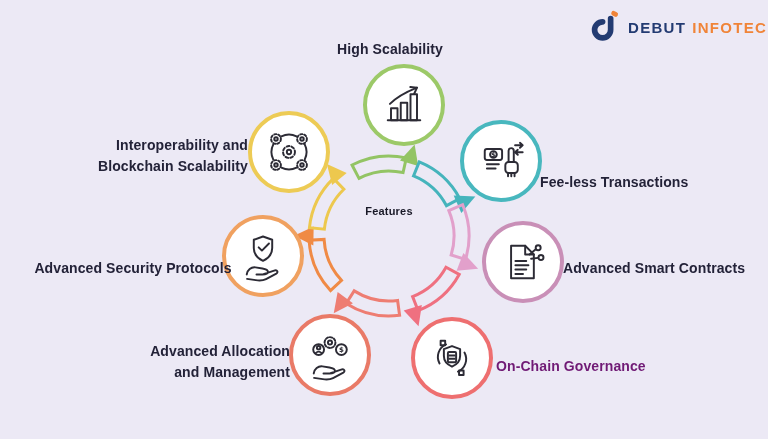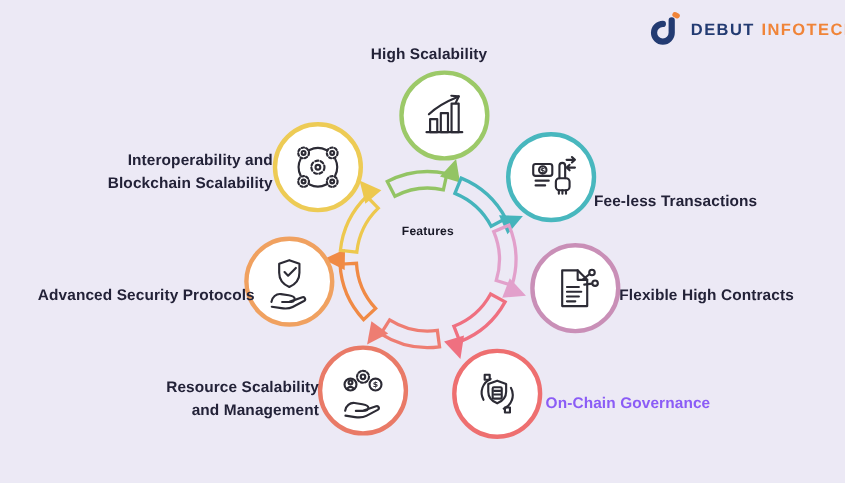--- a/index.html
+++ b/index.html
@@ -176,21 +176,21 @@
       <circle class="icon-line" cx="36" cy="36" r="1.6"></circle>
       <path class="icon-line" d="M17 9.5 Q24 6 31 9.5"></path>
       <path class="icon-line" d="M38.5 17 Q42 24 38.5 31"></path>
       <path class="icon-line" d="M31 38.5 Q24 42 17 38.5"></path>
       <path class="icon-line" d="M9.5 31 Q6 24 9.5 17"></path>
     </svg>
   </div>
 
   <div class="label label--scalability" style="color: rgb(35, 34, 56);">High Scalability</div>
   <div class="label label--feeless" style="color: rgb(35, 34, 56); margin-top: 29px;">Fee-less Transactions</div>
-  <div class="label label--contracts" style="color: rgb(35, 34, 56);">Flexible High Contracts</div>
-  <div class="label label--governance" style="color: #8b5cf6;">On-Chain Governance</div>
-  <div class="label label--resource" style="color: rgb(35, 34, 56);">Resource Scalability
+  <div class="label label--contracts" style="color: rgb(35, 34, 56);">Advanced Smart Contracts</div>
+  <div class="label label--governance" style="color: #701a75;">On-Chain Governance</div>
+  <div class="label label--resource" style="color: rgb(35, 34, 56);">Advanced Allocation
 and Management</div>
   <div class="label label--security" style="color: rgb(35, 34, 56);">Advanced Security Protocols</div>
   <div class="label label--interop" style="color: rgb(35, 34, 56);">Interoperability and
 Blockchain Scalability</div>
 
 </div>
 
 </body></html>

